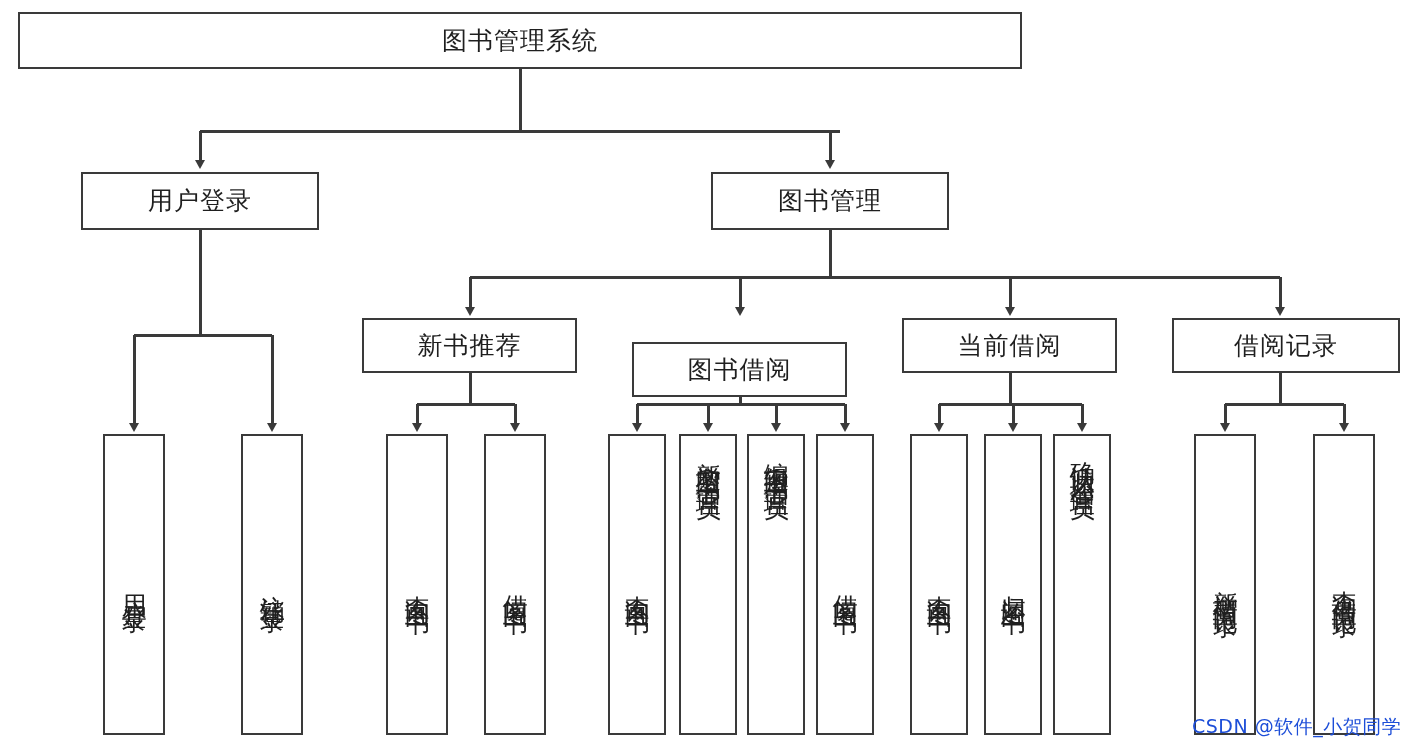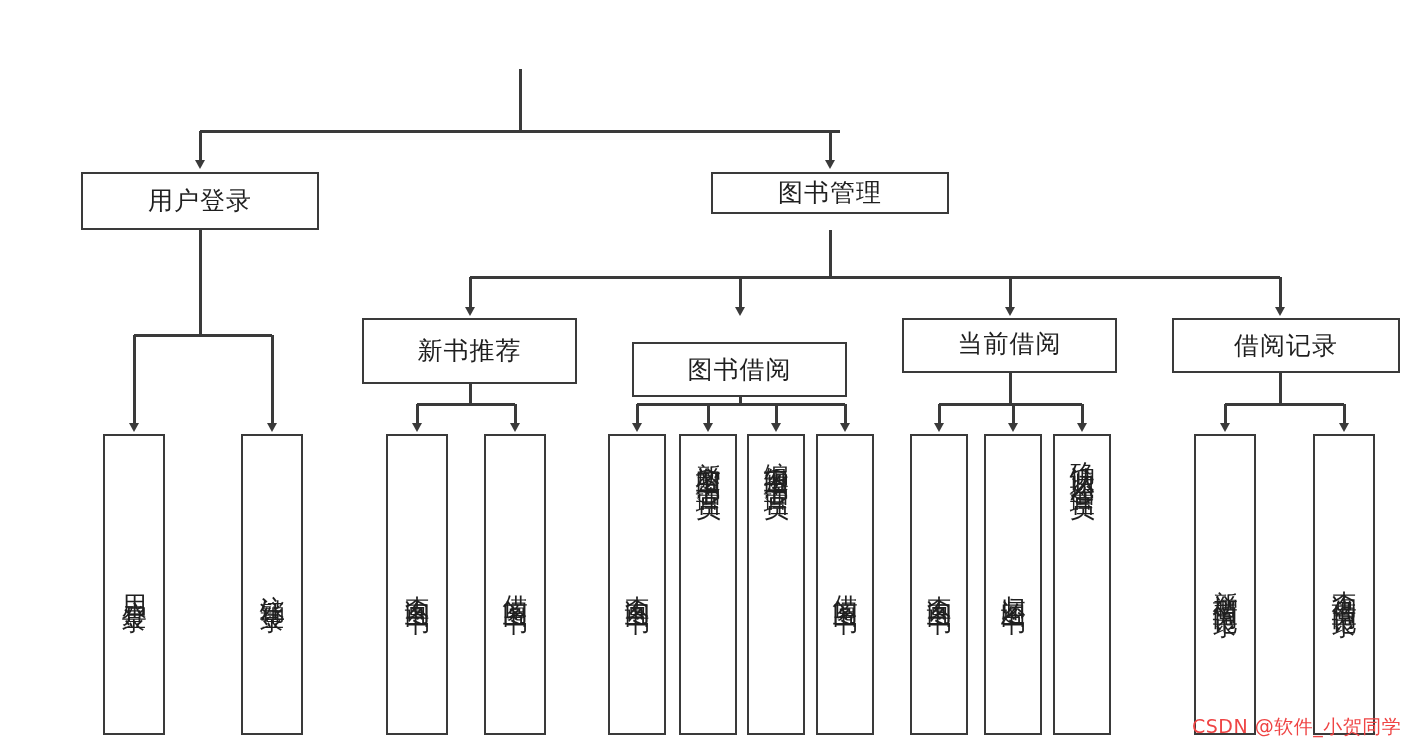--- a/index.html
+++ b/index.html
@@ -57,21 +57,21 @@
     writing-mode: vertical-rl;
     text-orientation: upright;
     font-size: 25px;
     line-height: 1.1;
     letter-spacing: 5px;
     white-space: nowrap;
   }
   .watermark {
     position: absolute;
     font-size: 19px;
-    color: #ef4444;
+    color: #1d4ed8;
     white-space: nowrap;
     z-index: 5;
     letter-spacing: 0.5px;
   }
 </style>
 </head>
 <body>
 
 <div id="diagram-root">
 
@@ -118,35 +118,38 @@
       <path d="M1013,404 L1013,424" marker-end="url(#arrow)"></path>
       <path d="M1082,404 L1082,424" marker-end="url(#arrow)"></path>
 
       <path d="M1280,373 L1280,404"></path>
       <path d="M1225,404 L1344,404"></path>
       <path d="M1225,404 L1225,424" marker-end="url(#arrow)"></path>
       <path d="M1344,404 L1344,424" marker-end="url(#arrow)"></path>
     </g>
   </svg>
 
+  <div class="node" id="node-root" style="left: 18px; top: 12px; width: 1004px; height: 57px;">
+    <span class="node-label">图书管理系统</span>
+  </div>
 
   <div id="nodes-layer">
       <div class="node" style="left: 81px; top: 172px; width: 238px; height: 58px;">
         <span class="node-label">用户登录</span>
       </div>
-      <div class="node" style="left: 711px; top: 172px; width: 238px; height: 42px;">
+      <div class="node" style="left: 711px; top: 172px; width: 238px; height: 58px;">
         <span class="node-label">图书管理</span>
       </div>
-      <div class="node" style="left: 362px; top: 318px; width: 215px; height: 66px;">
+      <div class="node" style="left: 362px; top: 318px; width: 215px; height: 55px;">
         <span class="node-label">新书推荐</span>
       </div>
       <div class="node" style="left: 632px; top: 318px; width: 215px; height: 55px; margin-top: 24px;">
         <span class="node-label">图书借阅</span>
       </div>
-      <div class="node" style="left: 902px; top: 318px; width: 215px; height: 55px; font-family: Liberation Mono, monospace;">
+      <div class="node" style="left: 902px; top: 318px; width: 215px; height: 55px;">
         <span class="node-label">当前借阅</span>
       </div>
       <div class="node" style="left: 1172px; top: 318px; width: 228px; height: 55px;">
         <span class="node-label">借阅记录</span>
       </div>
       <div class="node vertical center-text" style="left: 103px; top: 434px; width: 62px; height: 301px;">
         <span class="node-label">用户登录</span>
       </div>
       <div class="node vertical center-text" style="left: 241px; top: 434px; width: 62px; height: 301px;">
         <span class="node-label">注销登录</span>

